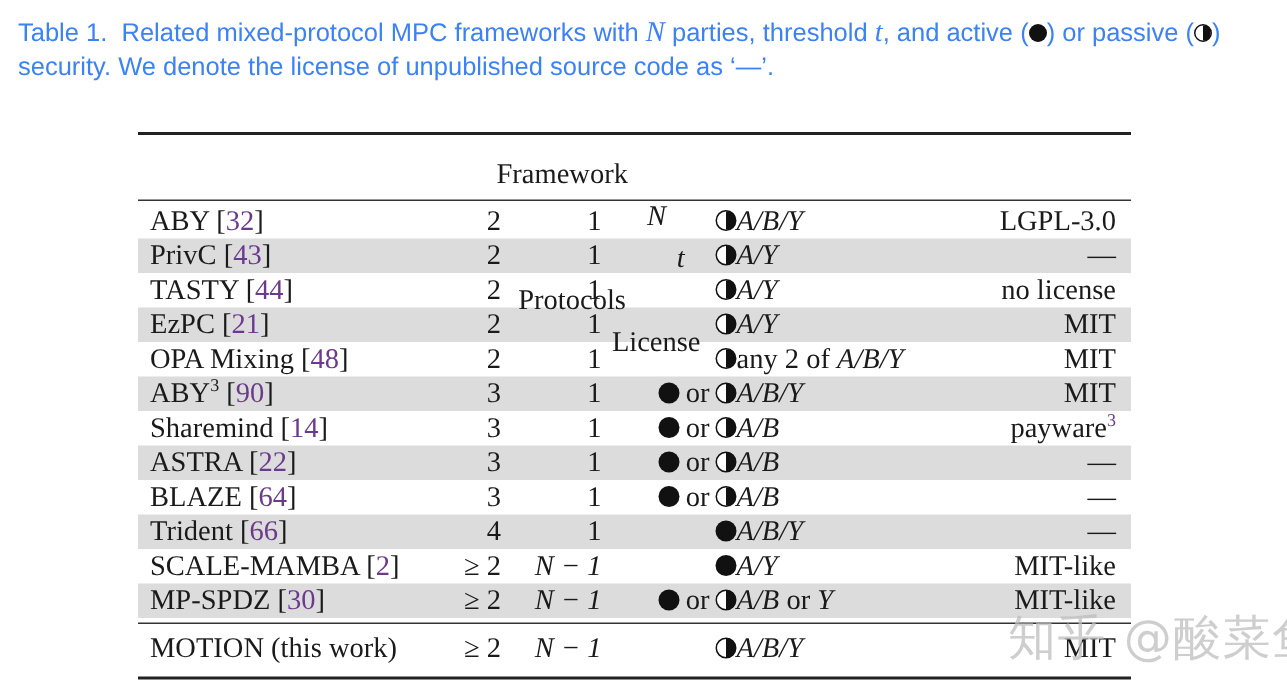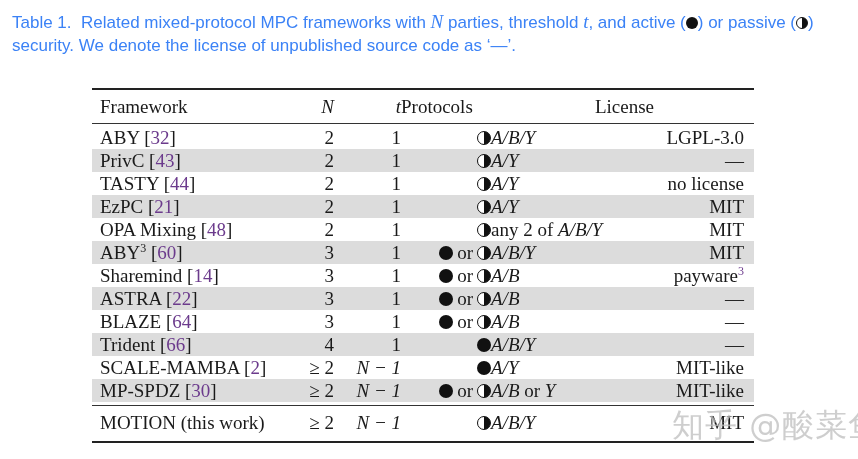--- a/index.html
+++ b/index.html
@@ -11,21 +11,21 @@
   }
   .caption .it { font-family: "Liberation Serif", serif; font-style: italic; font-size: 19px; }
   .tbl {
     position: absolute; left: 92px; top: 88px; width: 662px;
     font-family: "Liberation Serif", "DejaVu Serif", serif; font-size: 19px; color: #1a1a1a;
   }
   .rule-top { height: 2px; background: #222; }
   .rule-mid { height: 1px; background: #333; }
   .rule-bot { height: 2px; background: #222; }
   .row { display: flex; height: 23px; line-height: 23px; align-items: center; }
-  .row.hdr { height: 28px; line-height: 28px; margin-top: 3px; margin-bottom: 2px; }
+  .row.hdr { height: 28px; line-height: 28px; margin-top: 13px; margin-bottom: 2px; flex-direction: column; }
   .row.shade { background: #dcdcdc; font-family: Liberation Serif, serif; }
   .c-fw { width: 200px; padding-left: 8px; box-sizing: border-box; white-space: nowrap; }
   .c-n { width: 42px; text-align: right; white-space: nowrap; }
   .c-t { width: 67px; text-align: right; white-space: nowrap; }
   .c-sec { width: 90px; text-align: right; white-space: nowrap; }
   .c-proto { width: 155px; text-align: left; white-space: nowrap; }
   .c-lic { width: 108px; text-align: right; padding-right: 10px; box-sizing: border-box; white-space: nowrap; }
   .ref { color: #6b3a8c; }
   .it { font-style: italic; }
   .sup { font-size: 12px; vertical-align: super; line-height: 0; }
@@ -102,21 +102,21 @@
       </div>
       <div class="row">
         <div class="c-fw"><span>OPA Mixing</span> <span>[<span class="ref">48</span>]</span></div>
         <div class="c-n">2</div>
         <div class="c-t">1</div>
         <div class="c-sec"><span class="half"></span></div>
         <div class="c-proto"><span>any 2 of</span> <span class="it">A/B/Y</span></div>
         <div class="c-lic"><span>MIT</span></div>
       </div>
       <div class="row shade">
-        <div class="c-fw"><span>ABY</span><span class="sup">3</span> <span>[<span class="ref">60</span>]</span></div>
+        <div class="c-fw"><span>ABY</span><span class="sup">3</span> <span>[<span class="ref">90</span>]</span></div>
         <div class="c-n">3</div>
         <div class="c-t">1</div>
         <div class="c-sec"><span class="dot"></span><span class="or">or</span><span class="half"></span></div>
         <div class="c-proto"><span class="it">A/B/Y</span></div>
         <div class="c-lic"><span>MIT</span></div>
       </div>
       <div class="row">
         <div class="c-fw"><span>Sharemind</span> <span>[<span class="ref">14</span>]</span></div>
         <div class="c-n">3</div>
         <div class="c-t">1</div>

